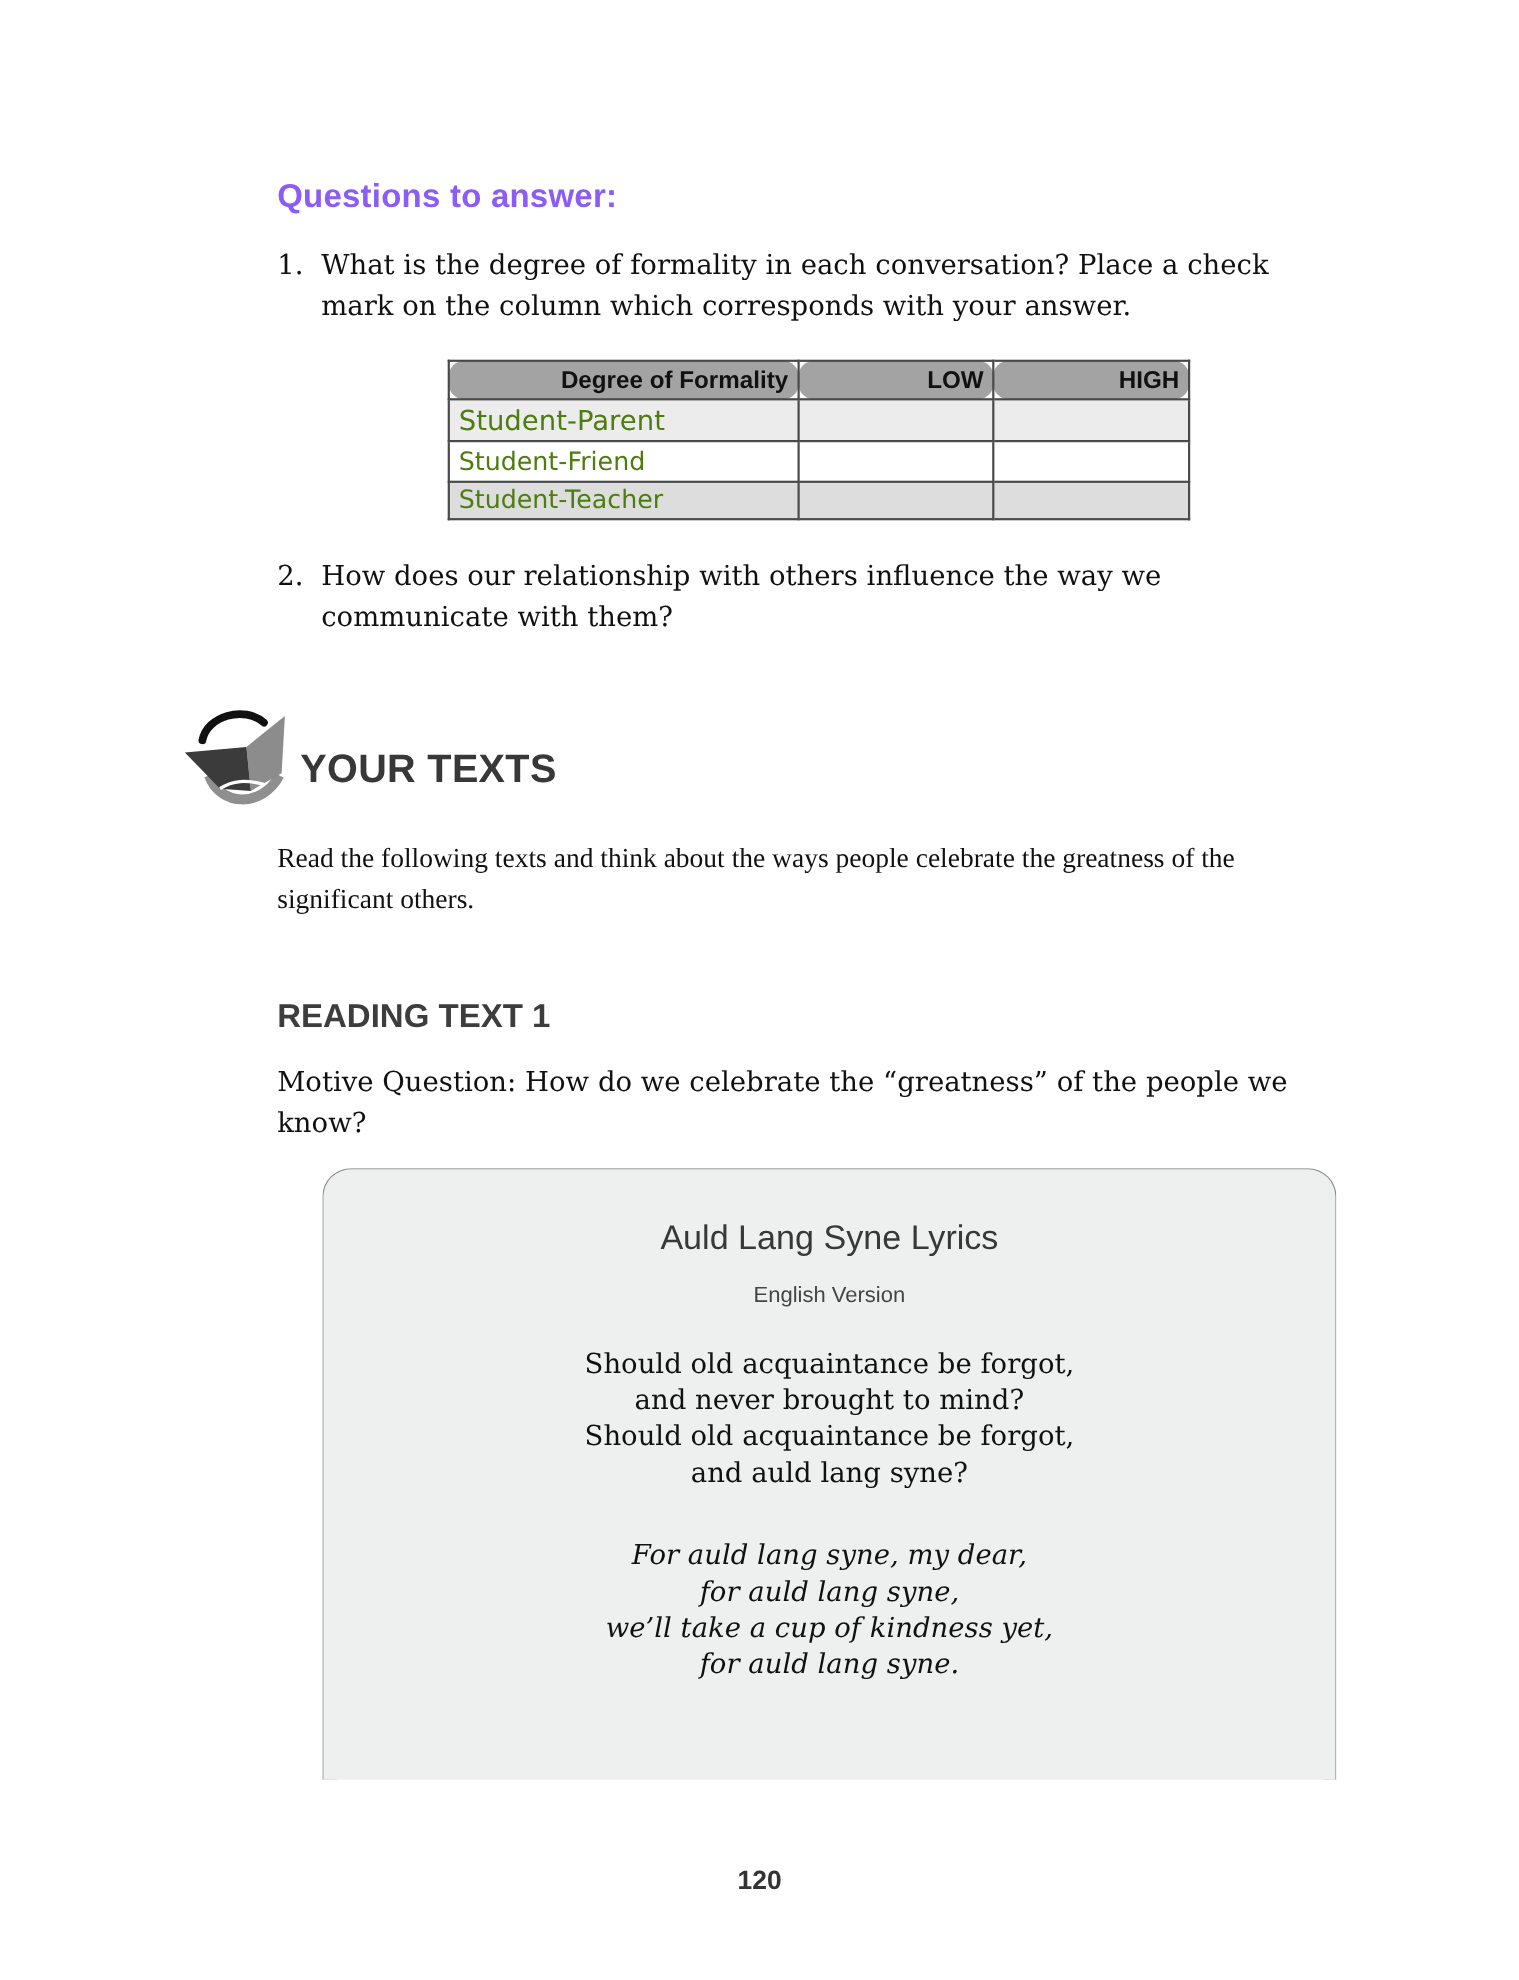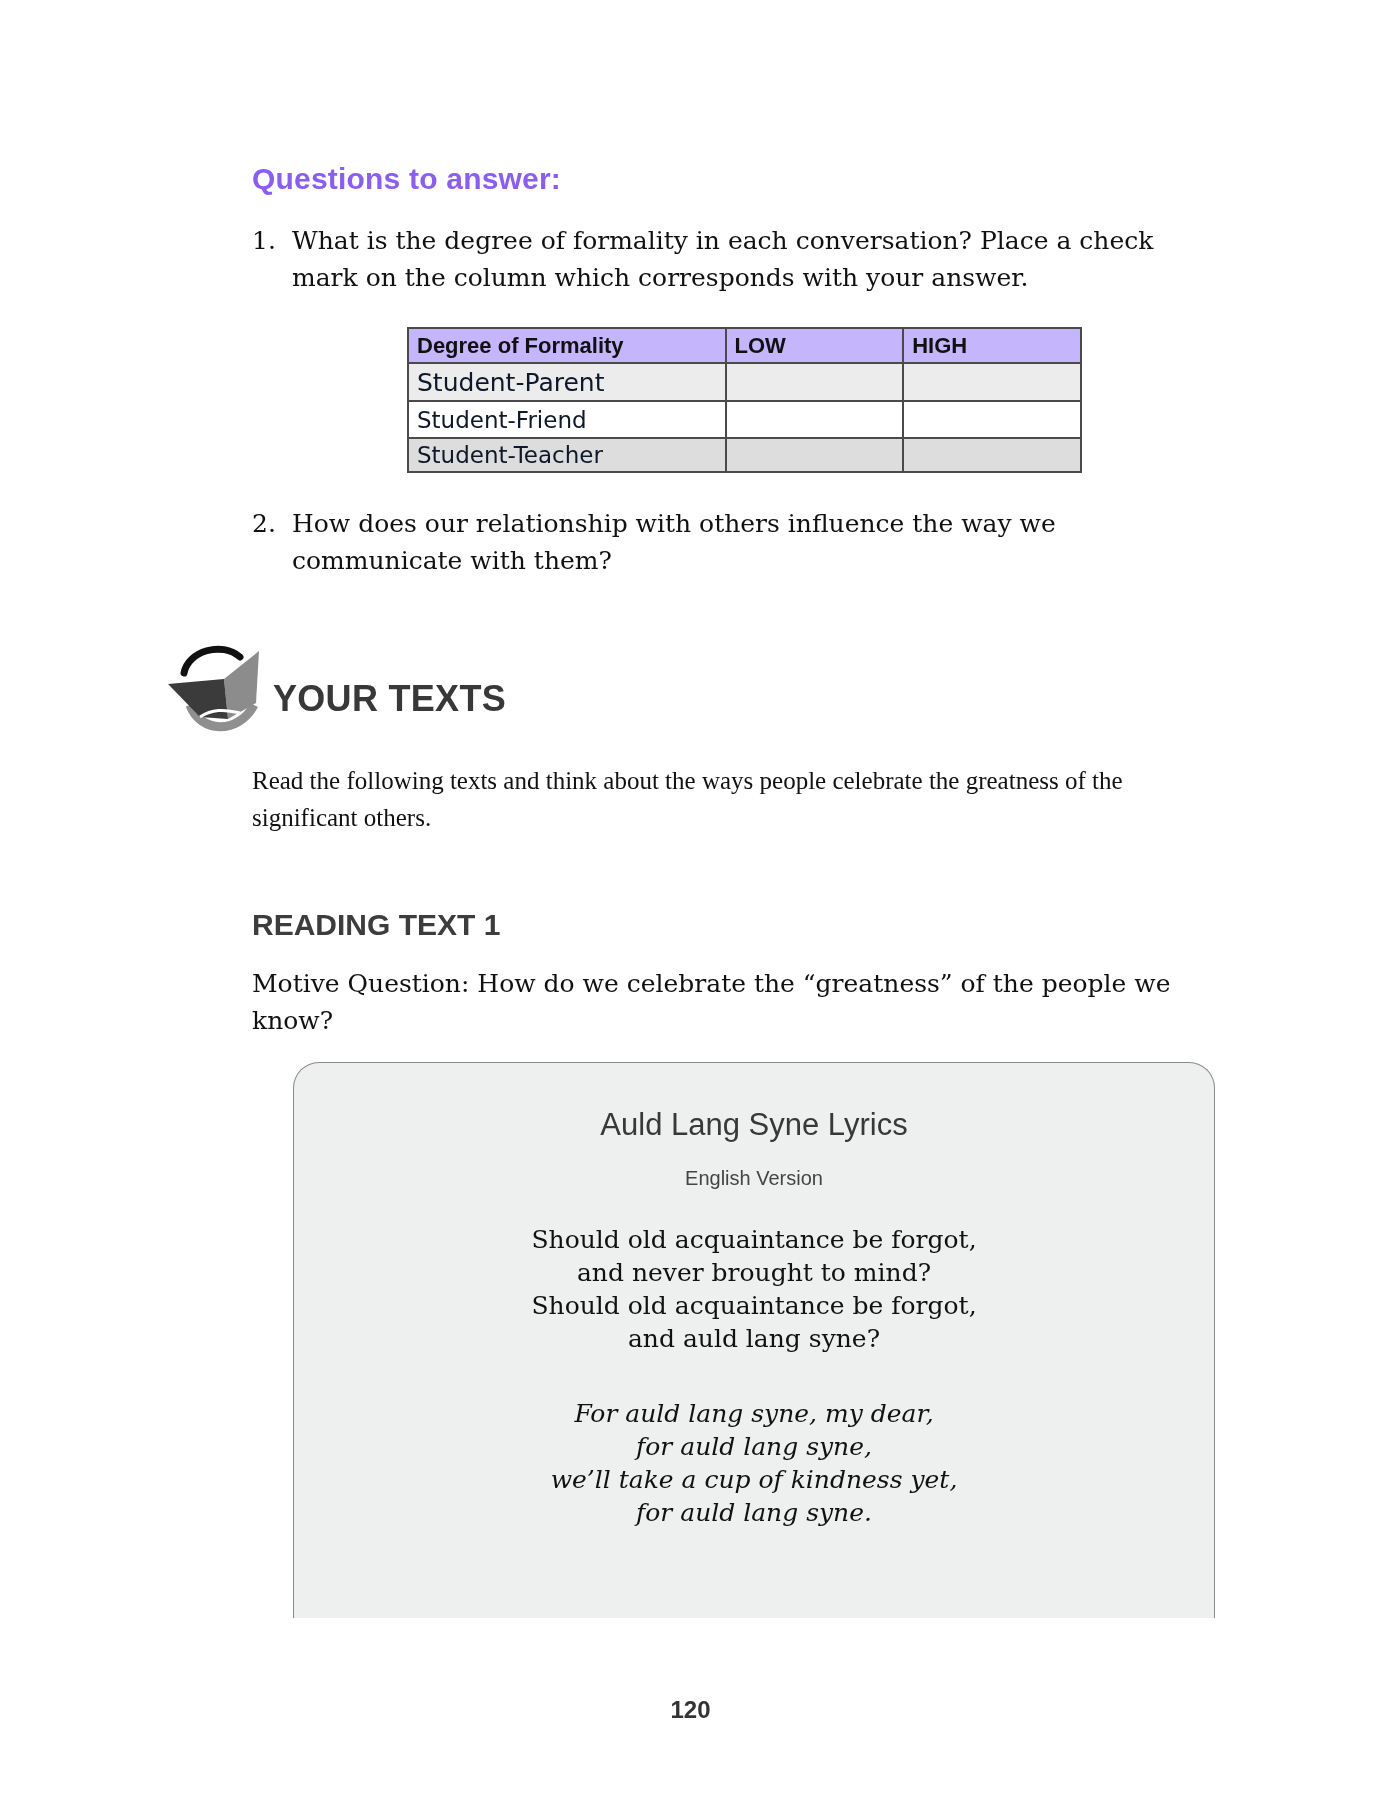--- a/index.html
+++ b/index.html
@@ -11,22 +11,22 @@
   .h-questions { left: 252px; top: 162px; font-size: 30px; font-weight: bold; color: #8b5cf6; letter-spacing: 0.2px; }
 
   .q { left: 252px; width: 960px; font-size: 25px; line-height: 37px; color: #111; }
   .q .num { position: absolute; left: 0; top: 0; }
   .q .txt { margin-left: 40px; display: block; }
   .q1 { top: 222px; }
   .q2 { top: 505px; }
 
   table.formality { position: absolute; left: 407px; top: 327px; width: 675px; border-collapse: collapse; }
   table.formality td, table.formality th { border: 2.5px solid #4a4a4a; padding: 0 8px; }
-  table.formality th { font-family: "Liberation Sans", sans-serif; font-weight: bold; font-size: 22px; color: #111; height: 33px; text-align: left; background: #c4b5fd; }
-  table.formality td { font-family: "DejaVu Sans", sans-serif; font-size: 23px; color: #0f172a; }
+  table.formality th { font-family: "Liberation Sans", sans-serif; font-weight: bold; font-size: 22px; color: #111; height: 33px; text-align: right; background: #a3a3a3; border-radius: 14px; }
+  table.formality td { font-family: "DejaVu Sans", sans-serif; font-size: 23px; color: #4d7c0f; }
   table.formality col.c1 { width: 318px; }
   table.formality col.c2 { width: 178px; }
   table.formality col.c3 { width: 178px; }
   tr.r0 td { height: 36px; background: #ececec; font-size: 25px; }
   tr.r1 td { height: 35px; background: #ffffff; }
   tr.r2 td { height: 32px; background: #dcdddc; margin-left: 27px; }
 
   .your-texts-icon { left: 166px; top: 643px; width: 96px; height: 90px; }
   .h-your-texts { left: 273px; top: 678px; font-size: 36px; font-weight: bold; color: #383838; letter-spacing: 0.3px; }
 

